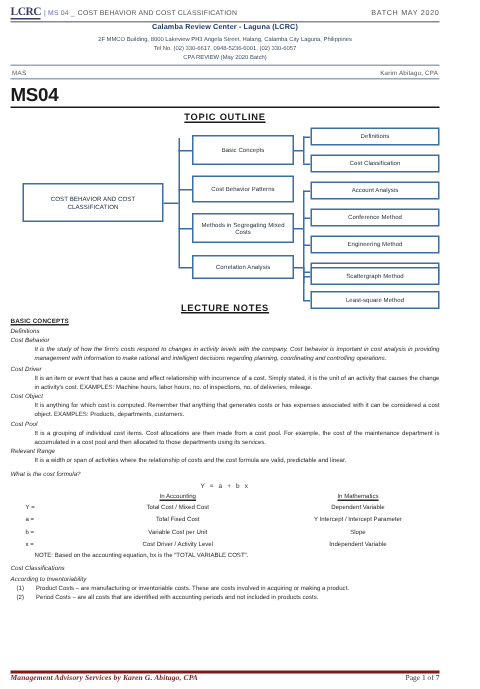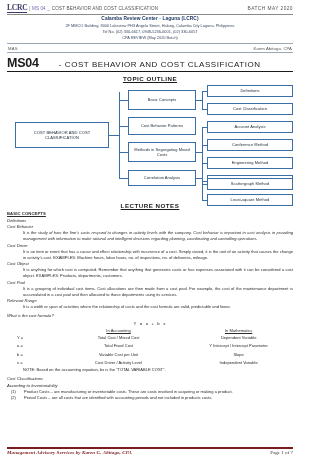--- a/index.html
+++ b/index.html
@@ -80,21 +80,21 @@
   .subj-left { letter-spacing: .2px; }
   .subj-right { letter-spacing: .1px; }
 
   
   .title-wrap {
     border-bottom: 1.6px solid #1a1a1a;
     padding: 2px 0 1.5px 0;
     margin-top: 2px;
     display: flex;
     align-items: baseline;
-    gap: 20px;
+    gap: 8px;
   }
   .title-code {
     font-size: 12.5px;
     font-weight: bold;
     letter-spacing: -.2px;
     color: #1a1a1a;
     line-height: 1;
   }
   .title-text {
     font-size: 8px;
@@ -238,21 +238,20 @@
     <div class="addr-line">CPA REVIEW (May 2020 Batch)</div>
   </div>
 
   <div class="subj-row">
     <span class="subj-left">MAS</span>
     <span class="subj-right">Karim Abitago, CPA</span>
   </div>
 
   <div class="title-wrap">
     <span class="title-code">MS04</span>
-    <span class="title-text">- COST BEHAVIOR AND COST CLASSIFICATION</span>
   </div>
 
   <div class="section-heading">TOPIC OUTLINE</div>
 
   <div class="outline">
 
     <div class="node root" style="left:8px; top:38px; width:94px; height:26px;">COST BEHAVIOR AND COST CLASSIFICATION</div>
 
     <div class="conn h" style="left:102px; top:51px; width:10px;"></div>
     <div class="conn v" style="left:112px; top:8px; height:86px;"></div>

